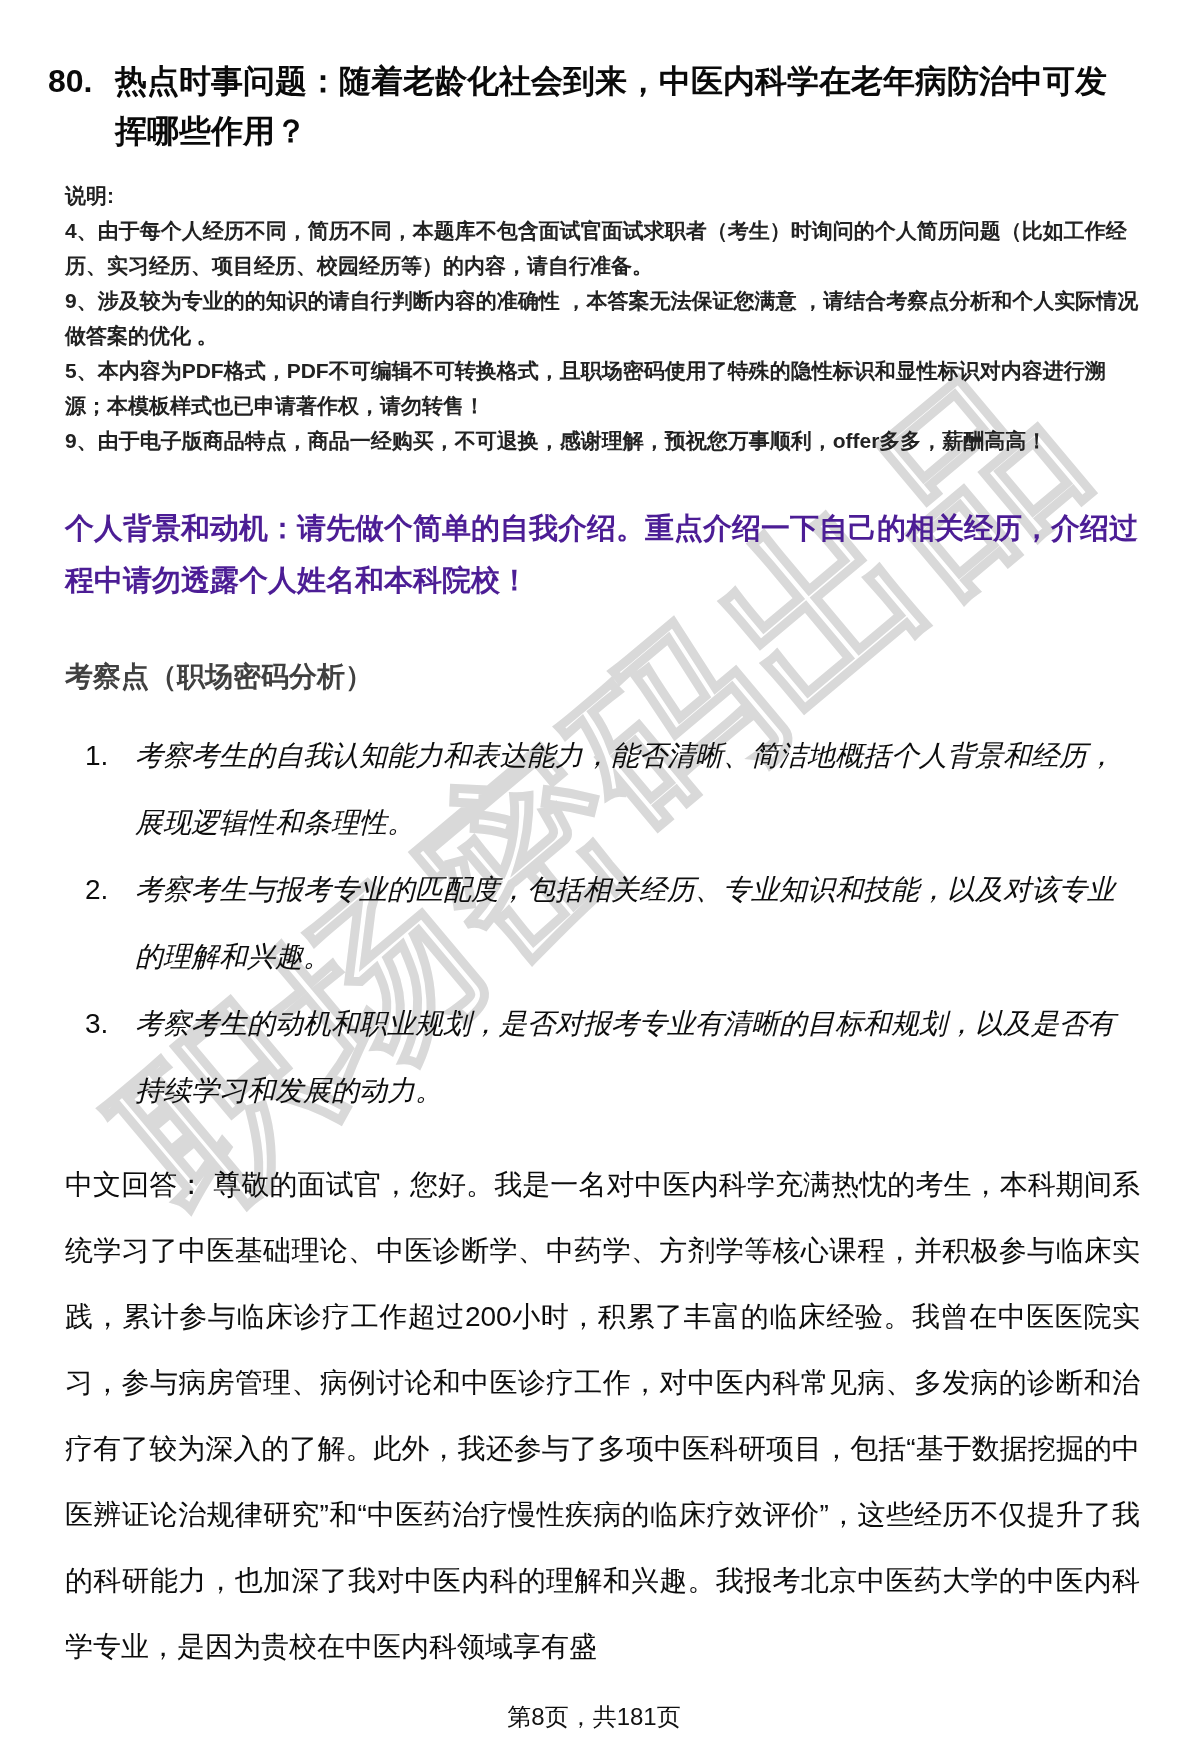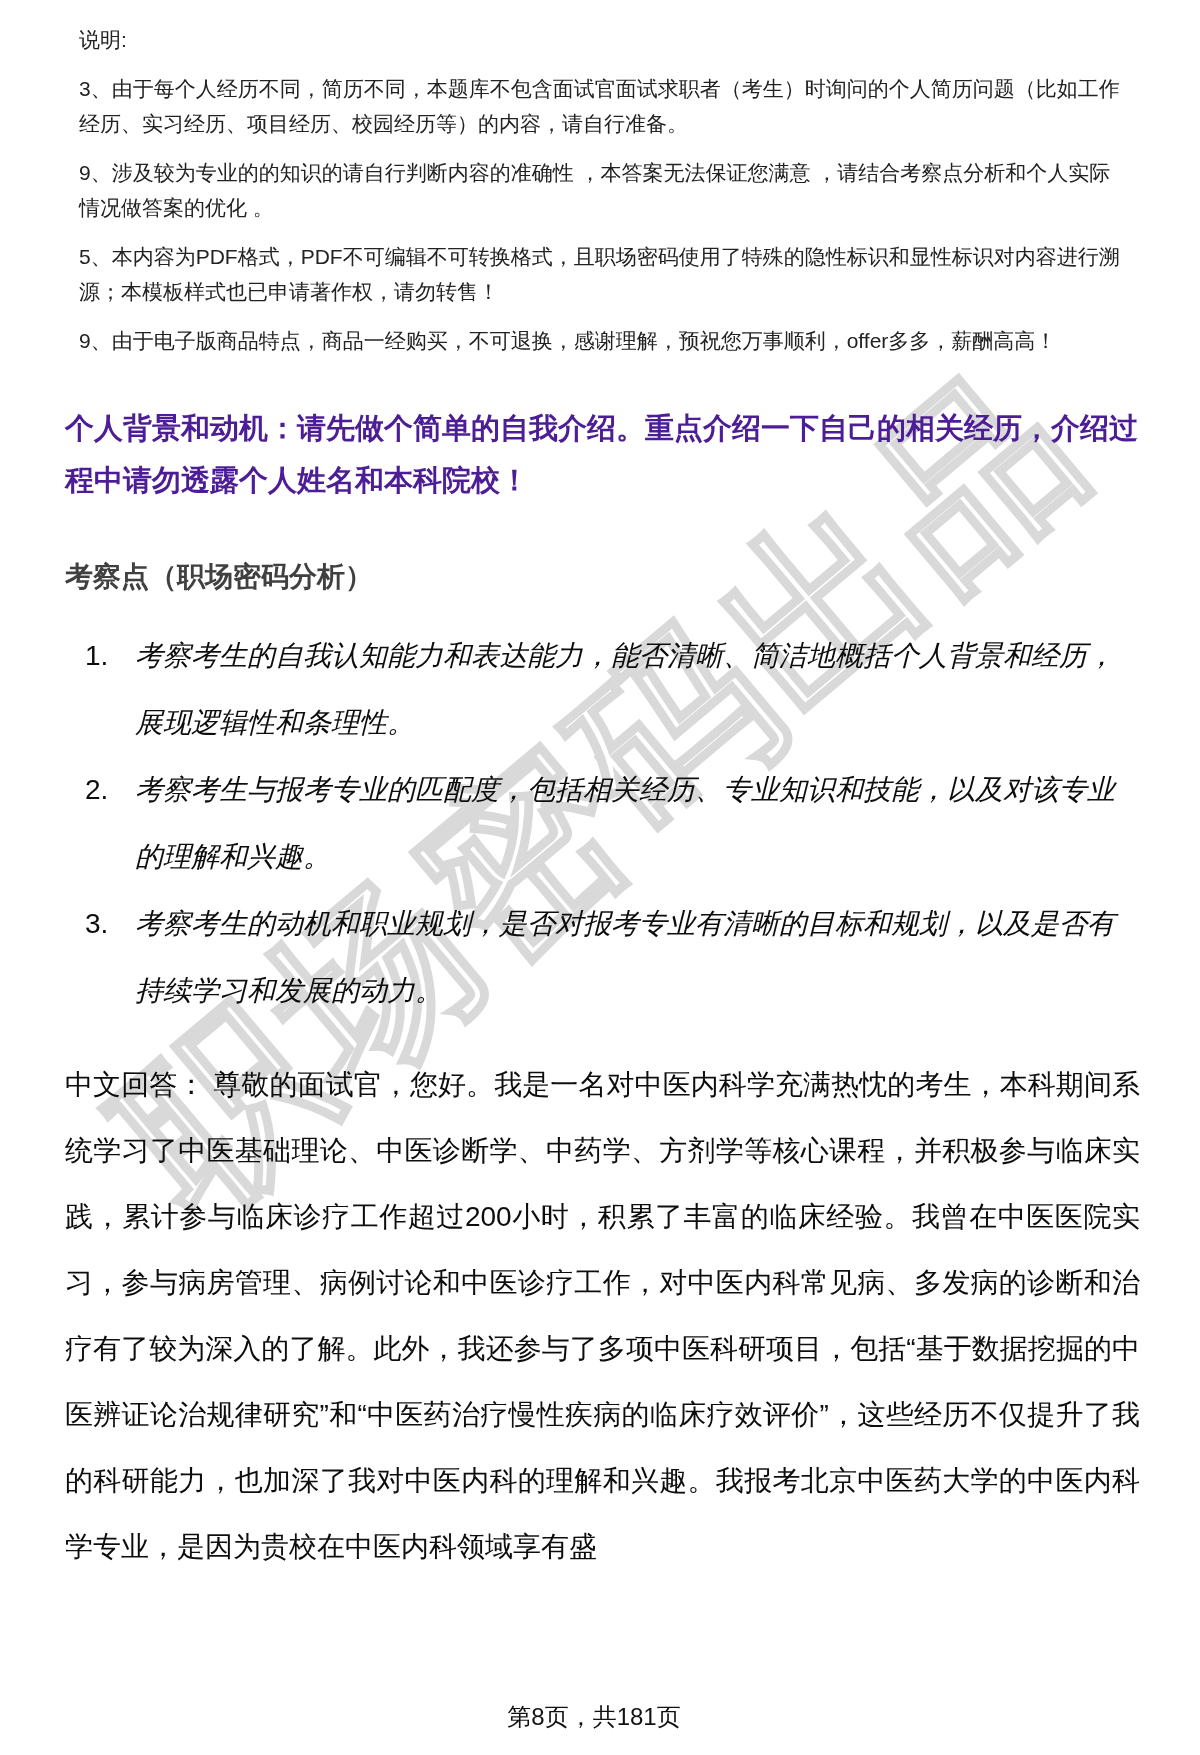--- a/index.html
+++ b/index.html
@@ -60,21 +60,21 @@
     flex: 1;
     word-break: break-all;
   }
   .notice {
     margin: 22px 58px 0 65px;
     font-size: 21px;
     line-height: 35px;
     color: #222222;
     word-break: break-all;
   }
-  .notice p { margin: 14px; }
+  .notice p { margin: 0; font-weight: bold; }
   .prompt {
     margin: 44px 58px 0 65px;
     font-size: 29px;
     font-weight: bold;
     line-height: 52px;
     word-break: break-all;
   }
   .analysis-heading {
     margin: 52px 58px 0 65px;
     font-size: 28px;
@@ -118,24 +118,28 @@
 </style>
 </head>
 <body>
 
 <div class="page">
 
   <div class="watermark">职场密码出品</div>
 
   <div class="content">
 
+    <div class="question-header">
+      <span class="question-number">80.</span>
+      <span class="question-title">热点时事问题：随着老龄化社会到来，中医内科学在老年病防治中可发挥哪些作用？</span>
+    </div>
 
     <div class="notice">
       <p>说明:</p>
-      <p>3、由于每个人经历不同，简历不同，本题库不包含面试官面试求职者（考生）时询问的个人简历问题（比如工作经历、实习经历、项目经历、校园经历等）的内容，请自行准备。</p>
+      <p>4、由于每个人经历不同，简历不同，本题库不包含面试官面试求职者（考生）时询问的个人简历问题（比如工作经历、实习经历、项目经历、校园经历等）的内容，请自行准备。</p>
       <p>9、涉及较为专业的的知识的请自行判断内容的准确性 ，本答案无法保证您满意 ，请结合考察点分析和个人实际情况做答案的优化 。</p>
       <p>5、本内容为PDF格式，PDF不可编辑不可转换格式，且职场密码使用了特殊的隐性标识和显性标识对内容进行溯源；本模板样式也已申请著作权，请勿转售！</p>
       <p>9、由于电子版商品特点，商品一经购买，不可退换，感谢理解，预祝您万事顺利，offer多多，薪酬高高！</p>
     </div>
 
     <div class="prompt" style="color:#4c1d95;">个人背景和动机：请先做个简单的自我介绍。重点介绍一下自己的相关经历，介绍过程中请勿透露个人姓名和本科院校！</div>
 
     <div class="analysis-heading" style="color:#404040;">考察点（职场密码分析）</div>
 
     <div class="analysis-list">

